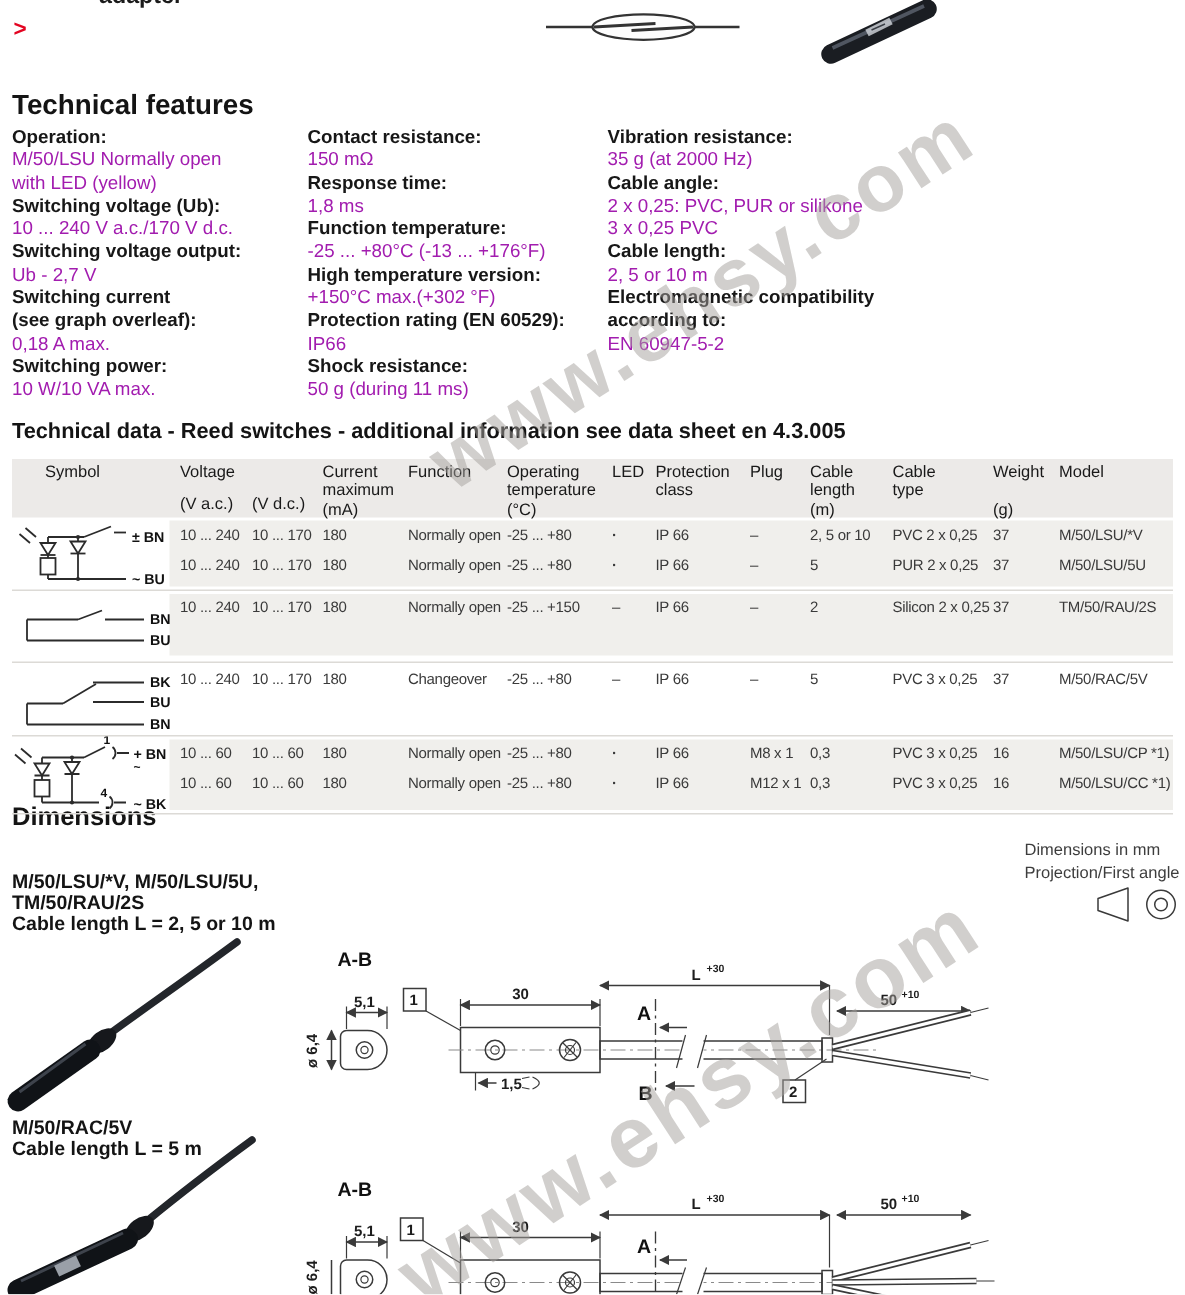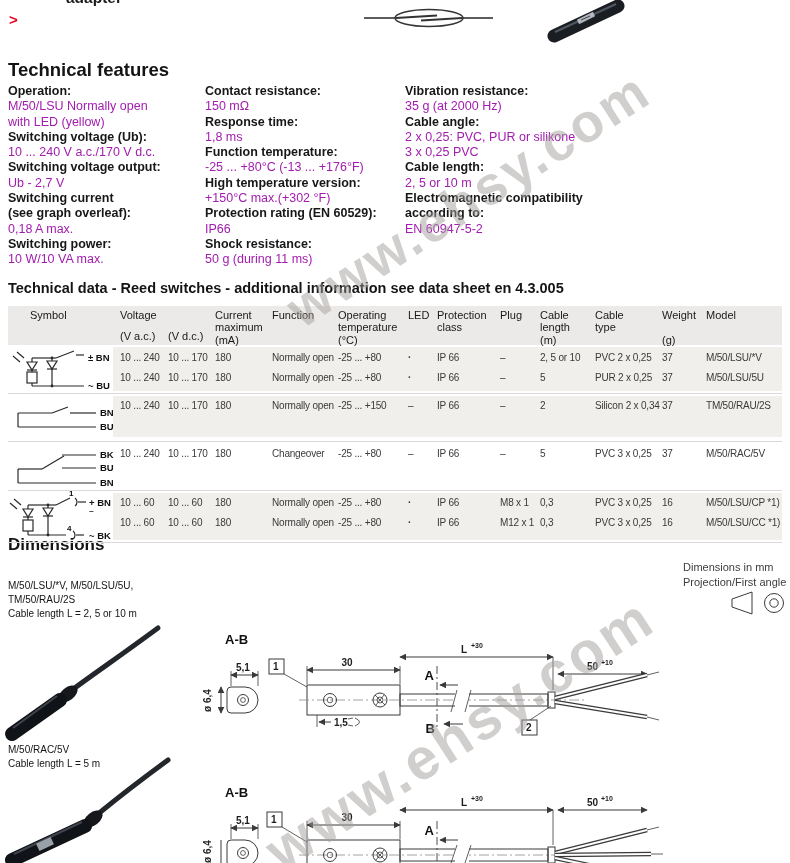--- a/index.html
+++ b/index.html
@@ -24,21 +24,21 @@
   .td{position:absolute;top:0;font-size:10px;letter-spacing:-0.2px;white-space:nowrap;color:#3a3a3a}
   .c-vac{left:120px}.c-vdc{left:168px}.c-cur{left:215px}.c-fun{left:272px}.c-tmp{left:338px}
   .c-led{left:408px}.c-pro{left:437px}.c-plg{left:500px}.c-cl{left:540px}.c-ct{left:595px}
   .c-wt{left:662px}.c-mdl{left:706px}
   .symsvg{position:absolute;z-index:3}
   .symsvg line,.symsvg path,.symsvg rect,.symsvg polygon{stroke:#2b2b2b;stroke-width:1.2;fill:none}
   .symsvg text{font:bold 9.5px "Liberation Sans",sans-serif;fill:#111;stroke:none}
   .symsvg .sm{font-size:8px}
   .foot{position:absolute;font-size:10.5px;color:#333}
   .note{position:absolute;font-size:11px;color:#3d3d3d}
-  .dim-head{position:absolute;font-size:10px;font-weight:normal;color:#141414;white-space:nowrap}
+  .dim-head{position:absolute;font-size:13px;font-weight:bold;color:#141414;white-space:nowrap}
   .dwg{position:absolute;overflow:hidden;z-index:3}
   .dwg .dl{stroke:#3a3a3a;stroke-width:1;fill:none}
   .dwg .dthin{stroke:#3a3a3a;stroke-width:0.8;fill:none}
   .dwg .cl{stroke:#8a8a8a;stroke-width:0.8;fill:none;stroke-dasharray:10 3 2 3}
   .dwg .sec{stroke:#3a3a3a;stroke-width:0.9;fill:none;stroke-dasharray:8 3 2 3}
   .dwg .dt{font:bold 10px "Liberation Sans",sans-serif;fill:#1d1d1d;stroke:none}
   .dwg .dts{font:bold 7px "Liberation Sans",sans-serif;fill:#1d1d1d;stroke:none}
   .dwg .dtb{font:bold 13px "Liberation Sans",sans-serif;fill:#111;stroke:none}
   .dwg .refbox{fill:#fff;stroke:#3a3a3a;stroke-width:1}
   .dwg .white{fill:#fff;stroke:none}
@@ -183,21 +183,21 @@
   <div class="trow" style="top:400px">
     <span class="td c-vac">10 ... 240</span>
     <span class="td c-vdc">10 ... 170</span>
     <span class="td c-cur">180</span>
     <span class="td c-fun">Normally open</span>
     <span class="td c-tmp">-25 ... +150</span>
     <span class="td c-led">–</span>
     <span class="td c-pro">IP 66</span>
     <span class="td c-plg">–</span>
     <span class="td c-cl">2</span>
-    <span class="td c-ct">Silicon 2 x 0,34</span>
+    <span class="td c-ct">Silicon 2 x 0,25</span>
     <span class="td c-wt">37</span>
     <span class="td c-mdl">TM/50/RAU/2S</span>
   </div>
   <div class="trow" style="top:448px">
     <span class="td c-vac">10 ... 240</span>
     <span class="td c-vdc">10 ... 170</span>
     <span class="td c-cur">180</span>
     <span class="td c-fun">Changeover</span>
     <span class="td c-tmp">-25 ... +80</span>
     <span class="td c-led">–</span>

